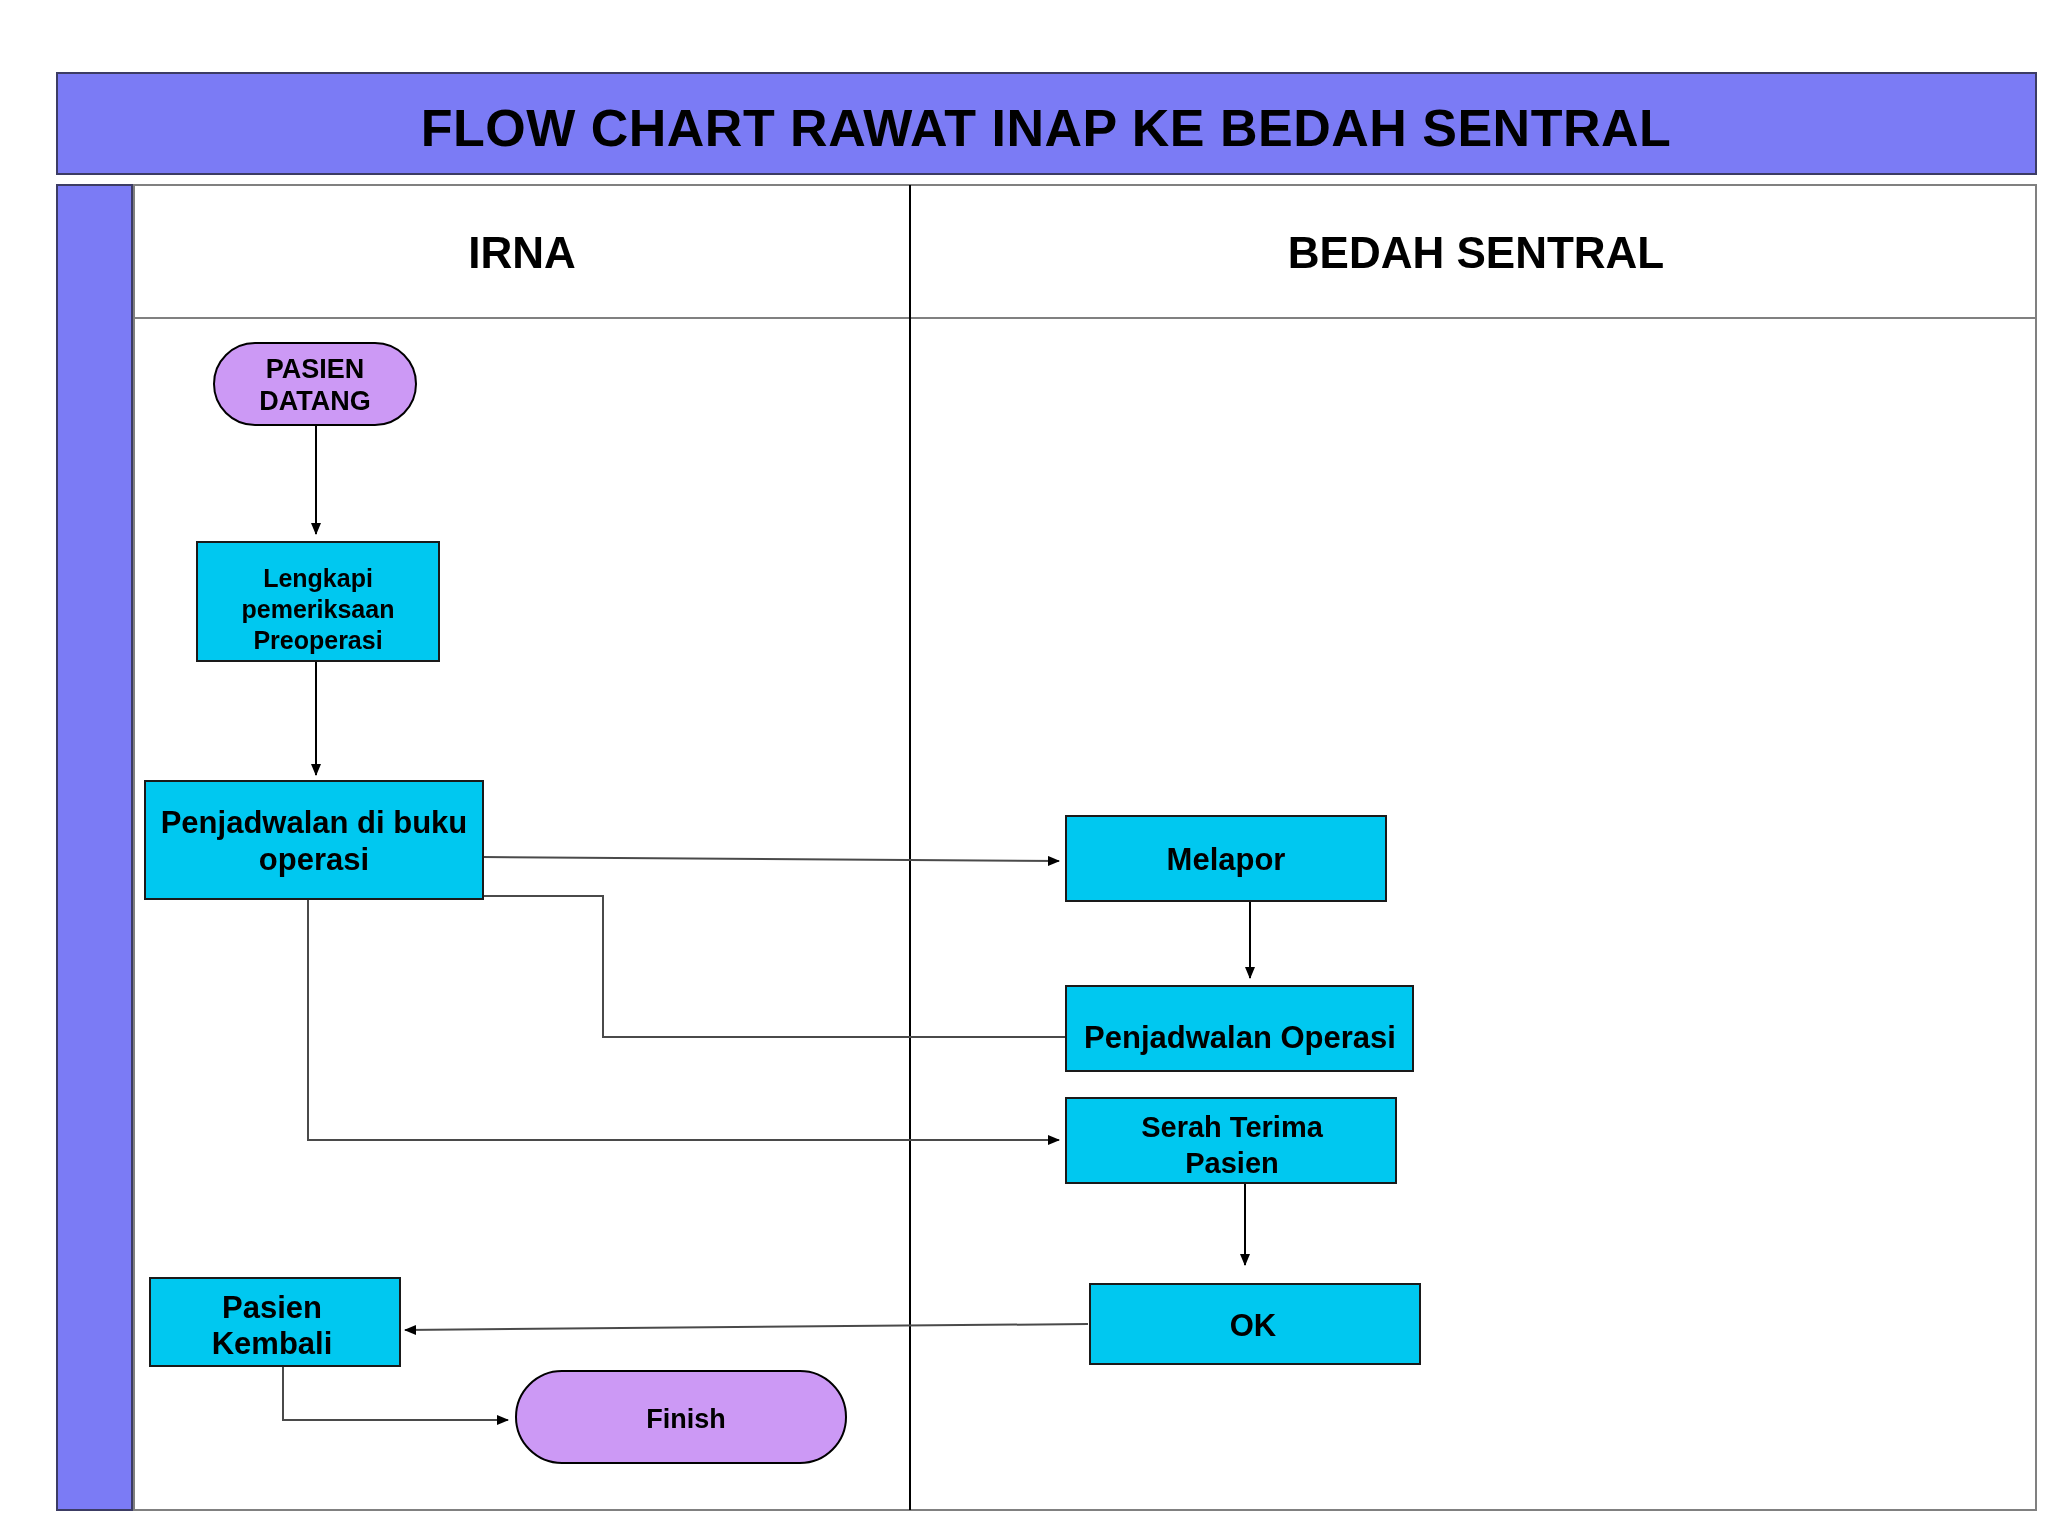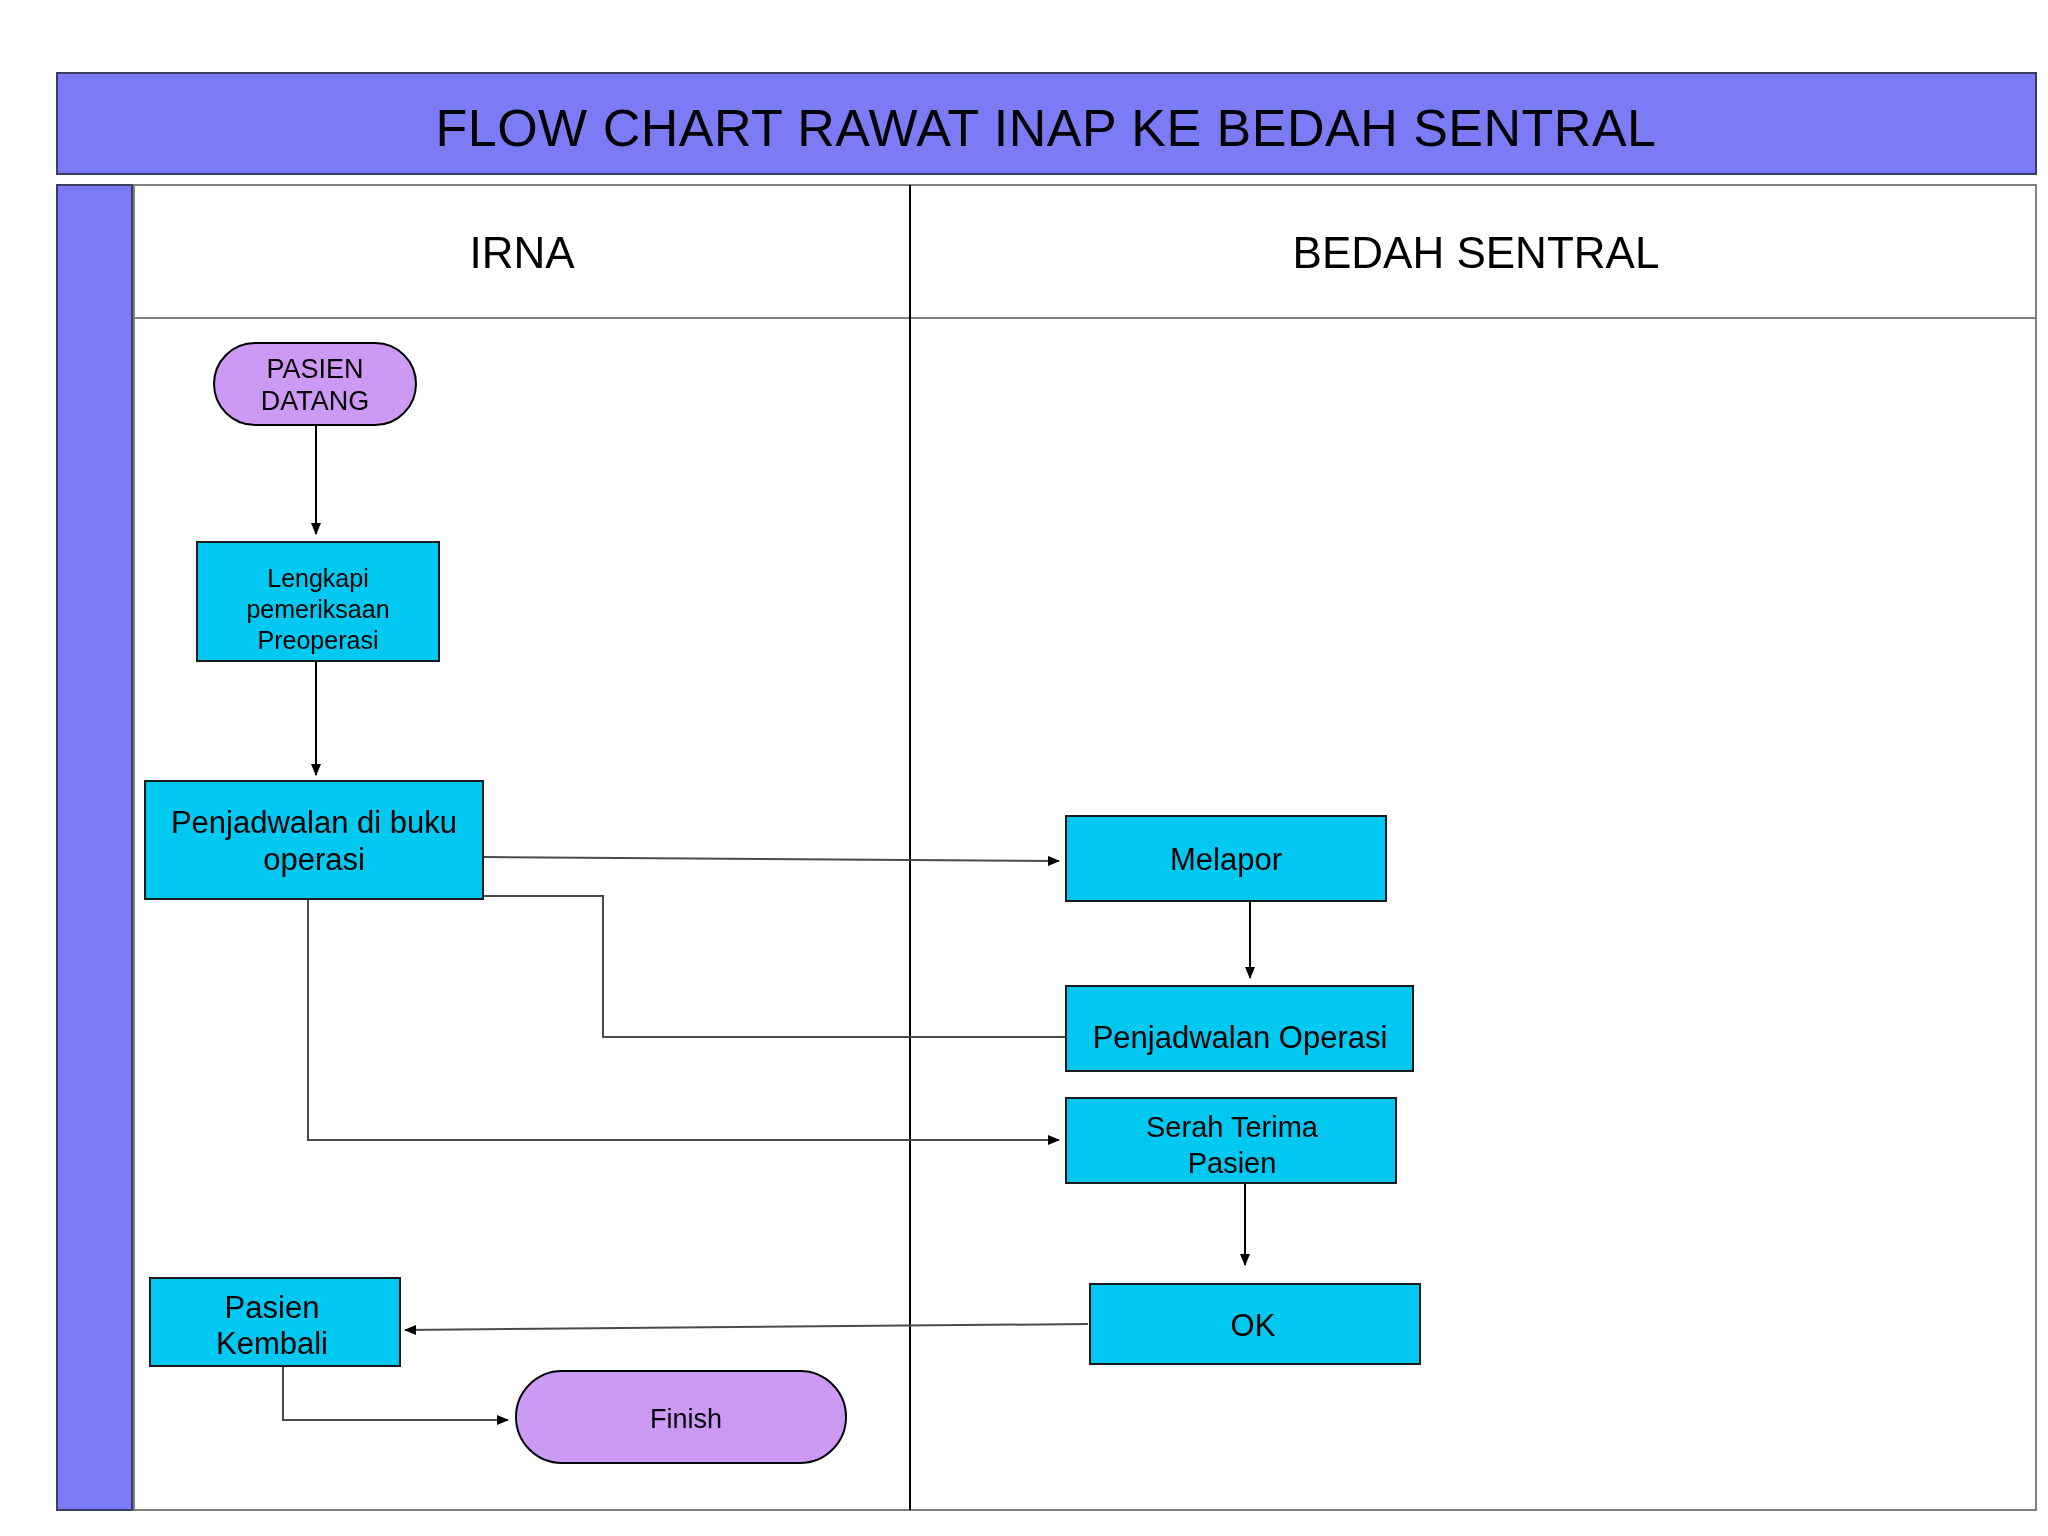--- a/index.html
+++ b/index.html
@@ -11,20 +11,21 @@
     width: 2048px;
     height: 1536px;
     font-family: "Liberation Sans", sans-serif;
     overflow: hidden;
   }
   #stage {
     position: relative;
     width: 2048px;
     height: 1536px;
     background: #ffffff;
+    font-weight: bold;
   }
   svg#flow {
     position: absolute;
     left: 0;
     top: 0;
     width: 2048px;
     height: 1536px;
     display: block;
   }
   .title-text {

